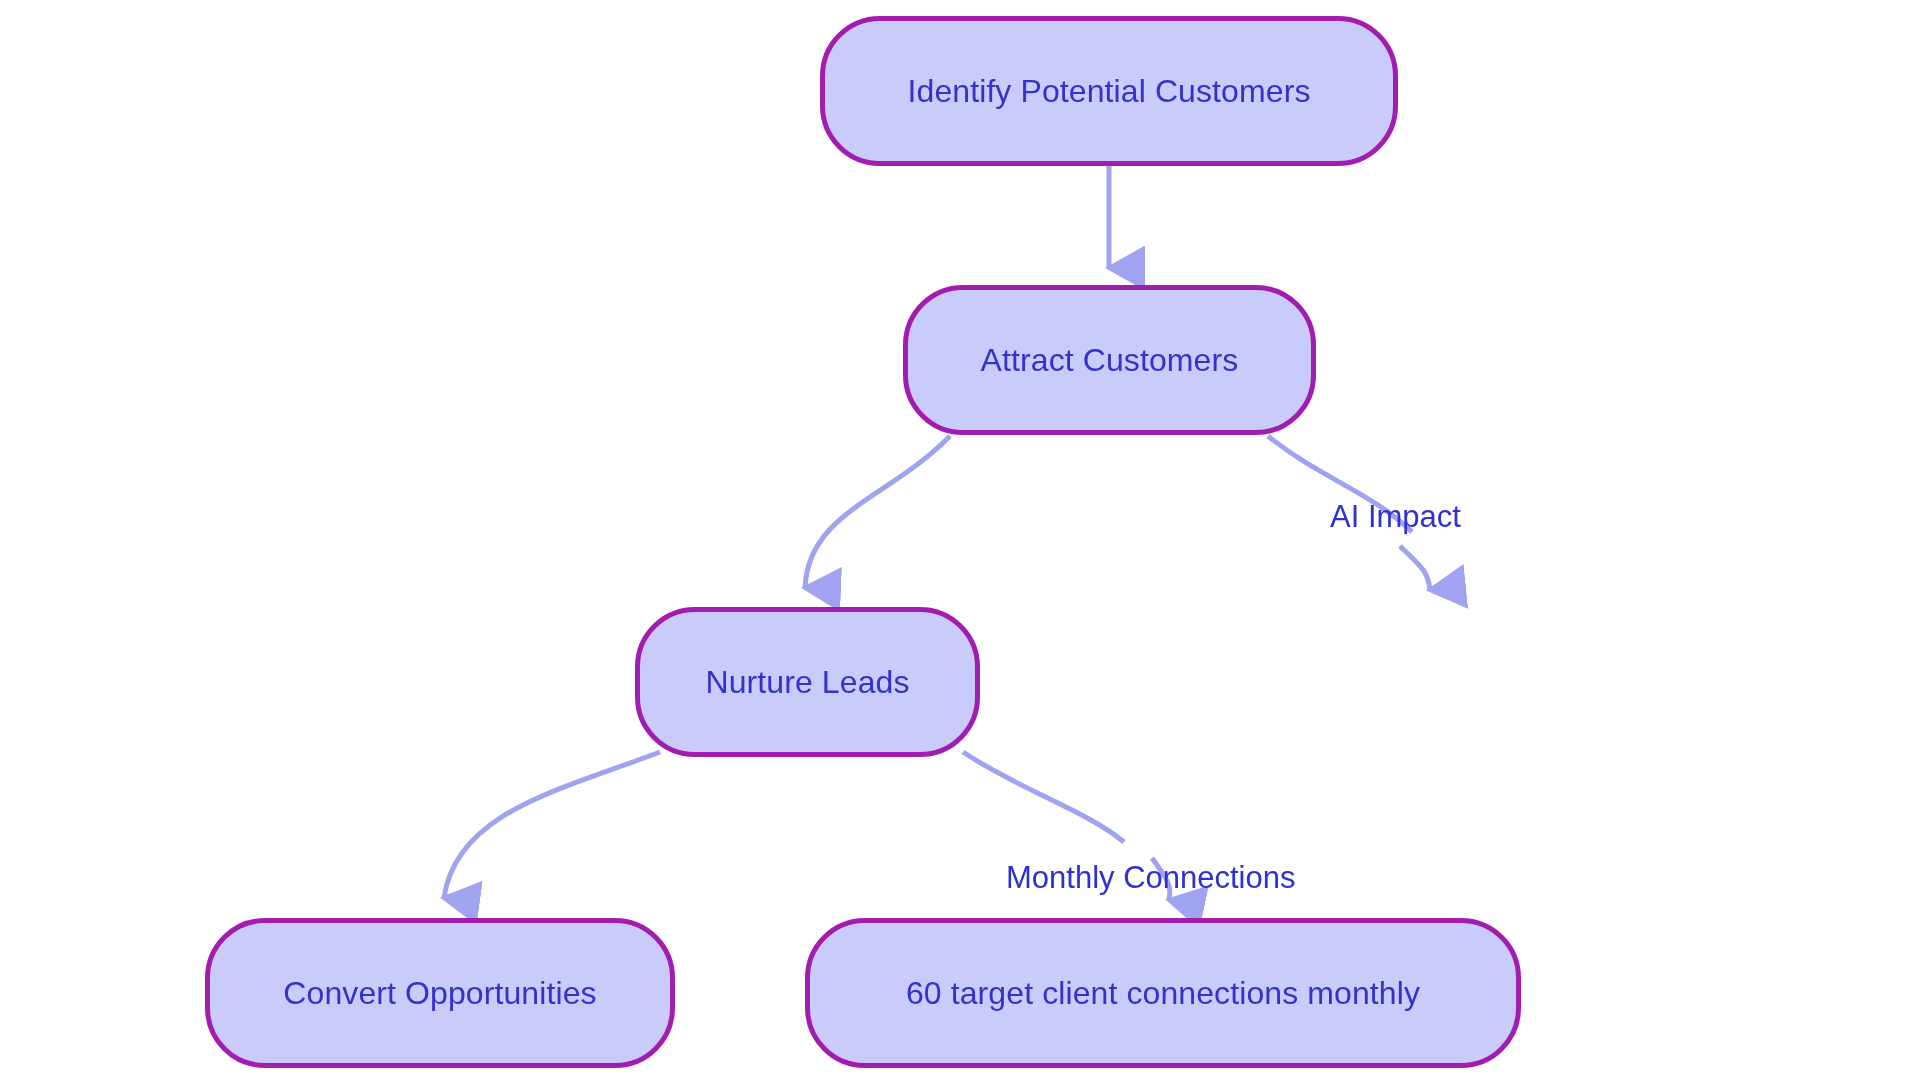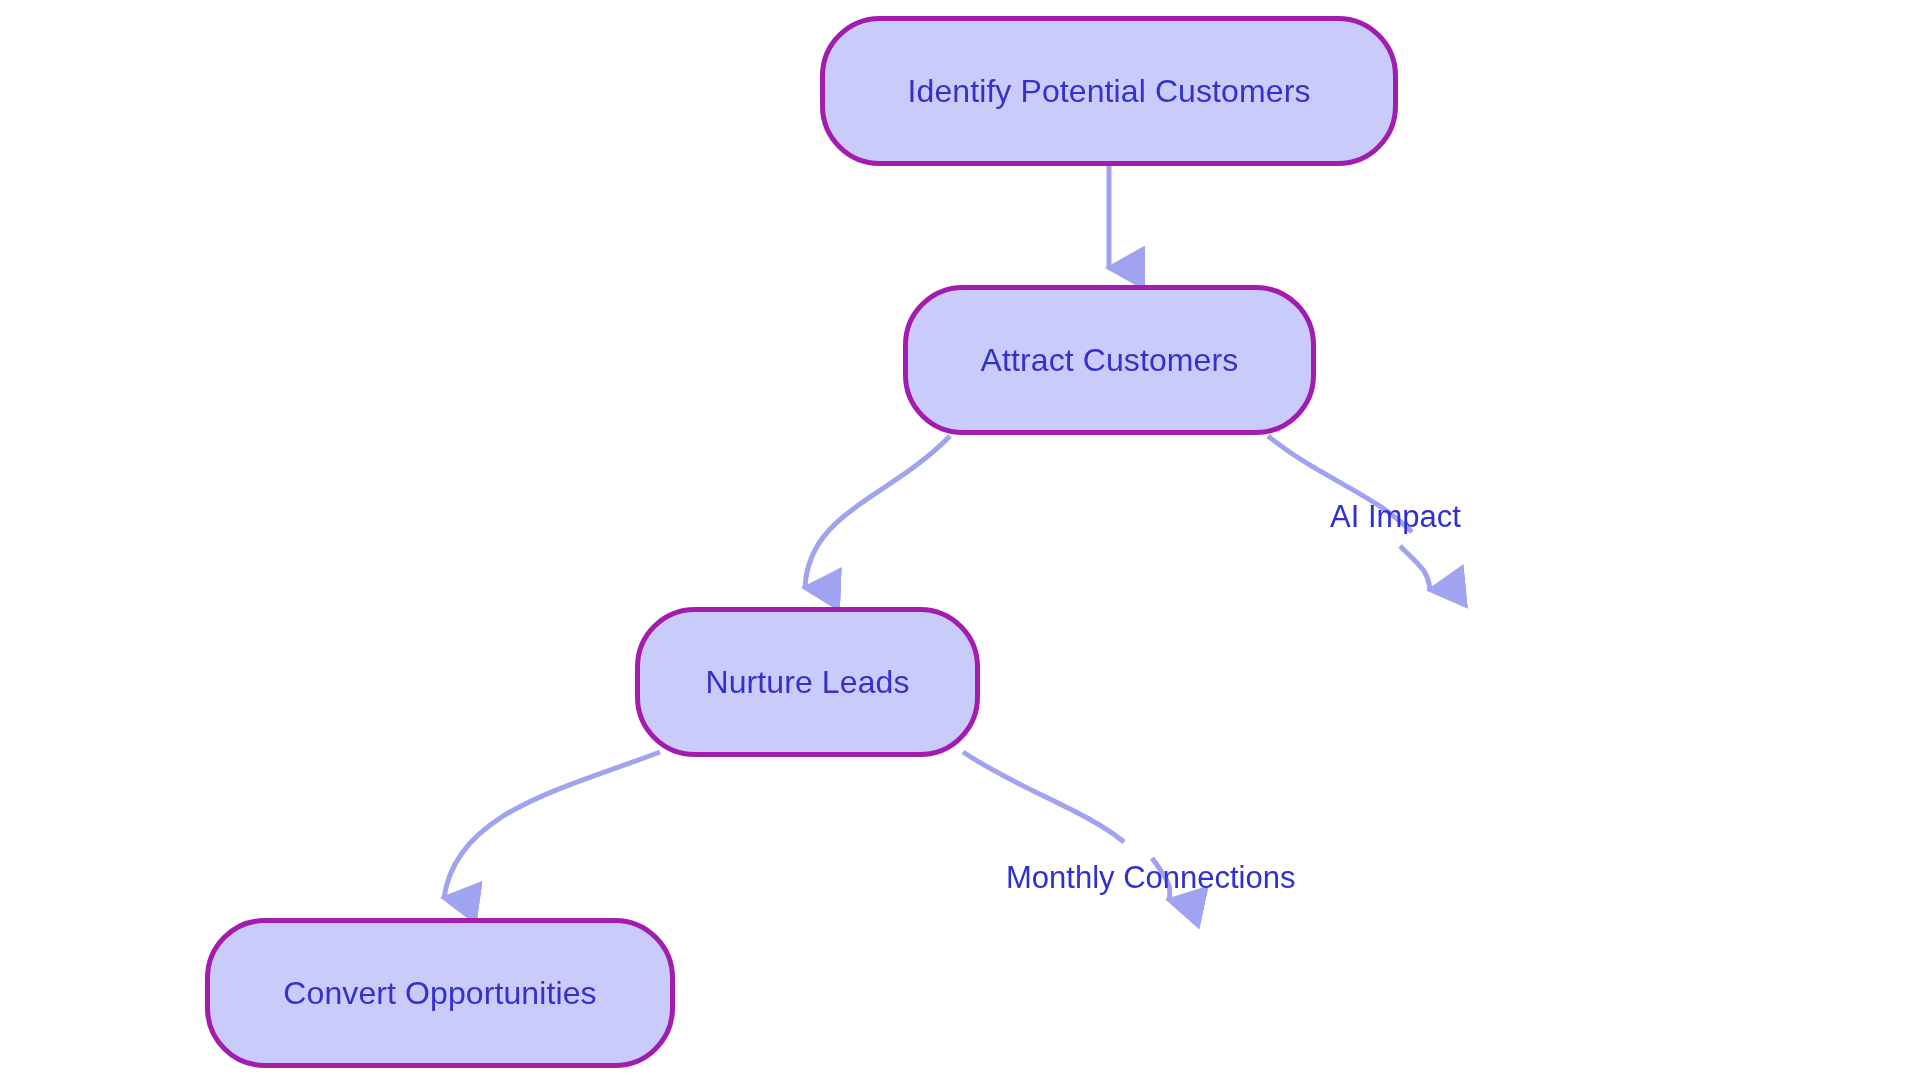--- a/index.html
+++ b/index.html
@@ -104,18 +104,21 @@
 
   <div class="node" id="node-nurture">
     <span class="node-label">Nurture Leads</span>
   </div>
 
 
   <div class="node" id="node-convert">
     <span class="node-label">Convert Opportunities</span>
   </div>
 
+  <div class="node" id="node-connections">
+    <span class="node-label">60 target client connections monthly</span>
+  </div>
 
   <div class="edge-label" id="label-ai-impact">AI Impact</div>
 
   <div class="edge-label" id="label-monthly">Monthly Connections</div>
 
 </div>
 
 </body></html>

